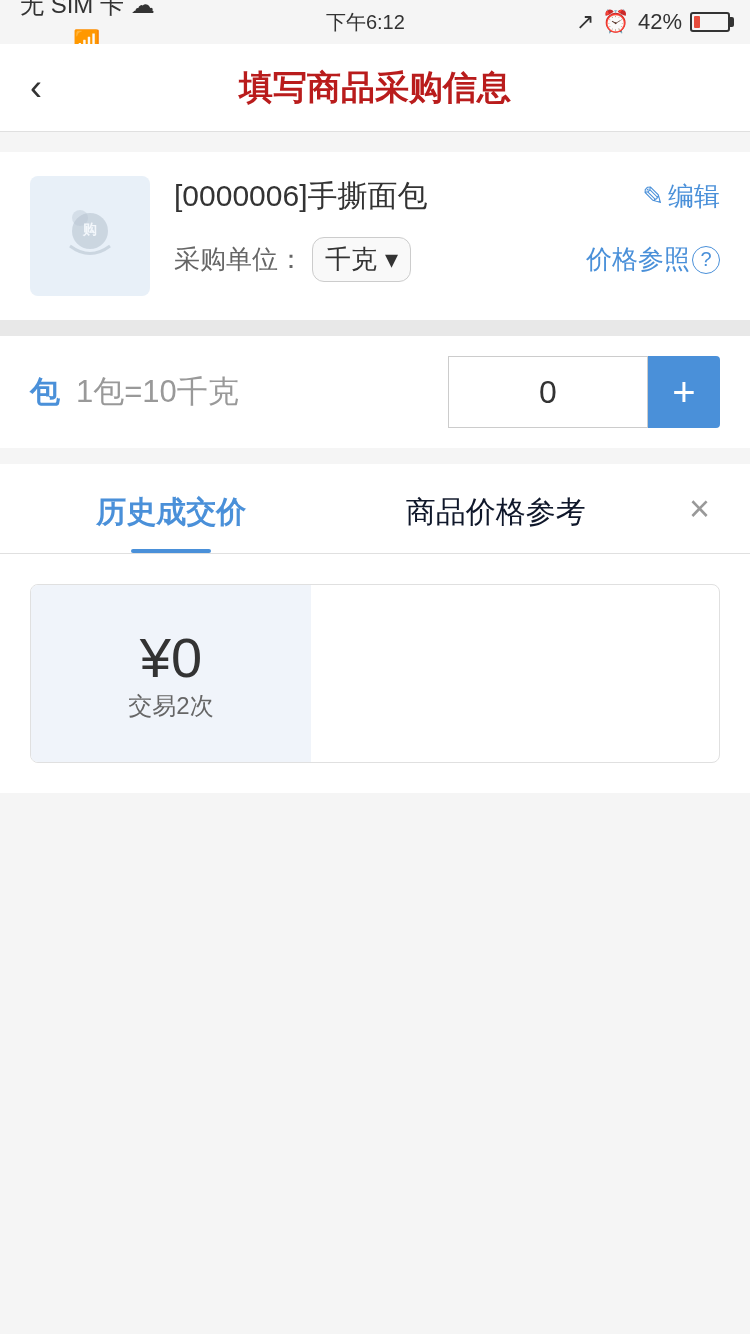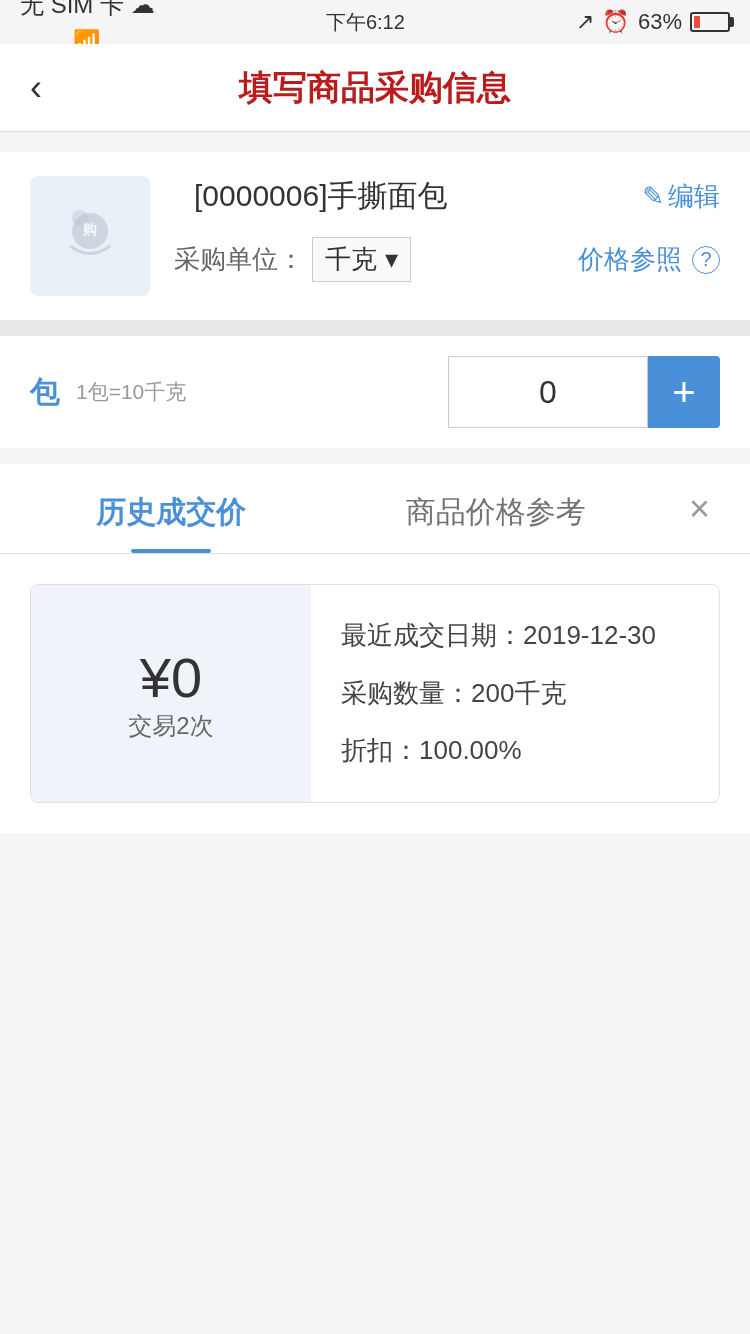--- a/index.html
+++ b/index.html
@@ -126,21 +126,20 @@
     .product-header {
       display: flex;
       justify-content: space-between;
       align-items: center;
       margin-bottom: 20px;
     }
     .product-name {
       font-size: 30px;
       color: #333;
       font-weight: 500;
-      margin-left: 20px;
     }
     .edit-btn {
       font-size: 26px;
       color: #4a90d9;
       cursor: pointer;
       display: flex;
       align-items: center;
       gap: 4px;
     }
     .product-unit-row {
@@ -149,35 +148,35 @@
       align-items: center;
     }
     .unit-label {
       font-size: 26px;
       color: #666;
     }
     .unit-select {
       display: flex;
       align-items: center;
       border: 1px solid #ccc;
-      border-radius: 0;
+      border-radius: 12px;
       padding: 4px 12px;
       font-size: 26px;
       color: #333;
       background: #f9f9f9;
       cursor: pointer;
       gap: 8px;
     }
     .price-ref {
       font-size: 26px;
       color: #4a90d9;
       cursor: pointer;
       display: flex;
       align-items: center;
-      gap: 10px;
+      gap: 2px;
     }
 
     
     .divider {
       height: 16px;
       background: #e8e8e8;
     }
 
     
     .quantity-row {
@@ -191,21 +190,21 @@
       display: flex;
       align-items: center;
       gap: 16px;
     }
     .pkg-icon {
       font-size: 28px;
       color: #4a90d9;
       font-weight: 600;
     }
     .pkg-info {
-      font-size: 21px;
+      font-size: 31px;
       color: #999;
     }
     .quantity-right {
       display: flex;
       align-items: center;
     }
     .qty-input {
       width: 200px;
       height: 72px;
       border: 1px solid #ccc;
@@ -239,21 +238,21 @@
       border-bottom: 1px solid #e0e0e0;
       padding: 0 30px;
       position: relative;
       gap: 42px;
     }
     .tab-item {
       flex: 1;
       text-align: center;
       padding: 28px 0 20px;
       font-size: 30px;
-      color: #737373;
+      color: #0f172a;
       cursor: pointer;
       position: relative;
     }
     .tab-item.active {
       color: #4a90d9;
       font-weight: 600;
     }
     .tab-item.active::after {
       content: '';
       position: absolute;
@@ -322,21 +321,21 @@
 
 <div class="status-bar">
   <div class="status-left">
     <span>无 SIM 卡 ☁</span>
     <span class="wifi-icon">📶</span>
   </div>
   <div class="status-center">下午6:12</div>
   <div class="status-right">
     <span>↗</span>
     <span>⏰</span>
-    <span>63%</span>
+    <span>42%</span>
     <div class="battery">
       <div class="battery-bar">
         <div class="battery-fill"></div>
       </div>
     </div>
   </div>
 </div>
 
 <div class="nav-bar">
   <div class="nav-back">‹</div>
@@ -399,26 +398,15 @@
   </div>
 
   <div class="transaction-section">
     <div class="transaction-card">
       <div class="txn-left">
         <div class="txn-price">
           <span>¥</span><span>0</span>
         </div>
         <div class="txn-count">交易2次</div>
       </div>
-      <div class="txn-right">
-        <div class="txn-detail-row">
-          <span>最近成交日期：</span><span>2019-12-30</span>
-        </div>
-        <div class="txn-detail-row">
-          <span>采购数量：</span><span>200千克</span>
-        </div>
-        <div class="txn-detail-row">
-          <span>折扣：</span><span>100.00%</span>
-        </div>
-      </div>
     </div>
   </div>
 </div>
 
 </body></html>

